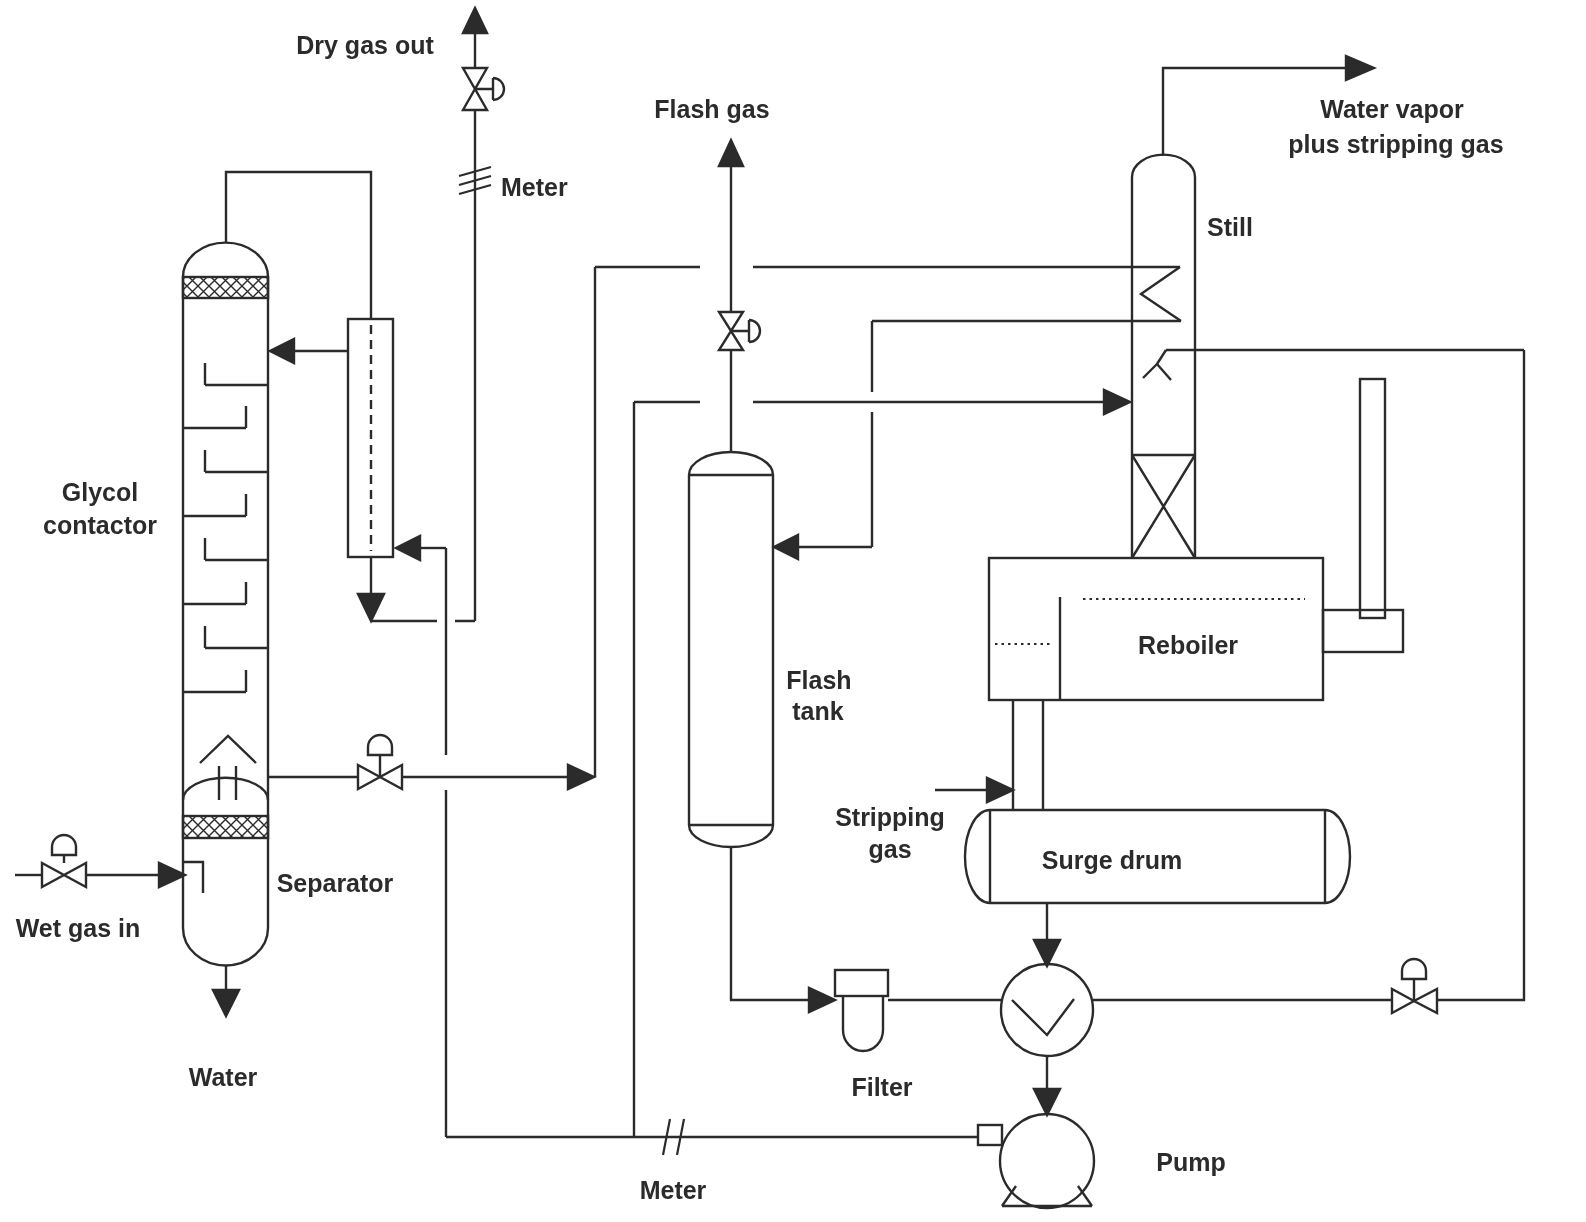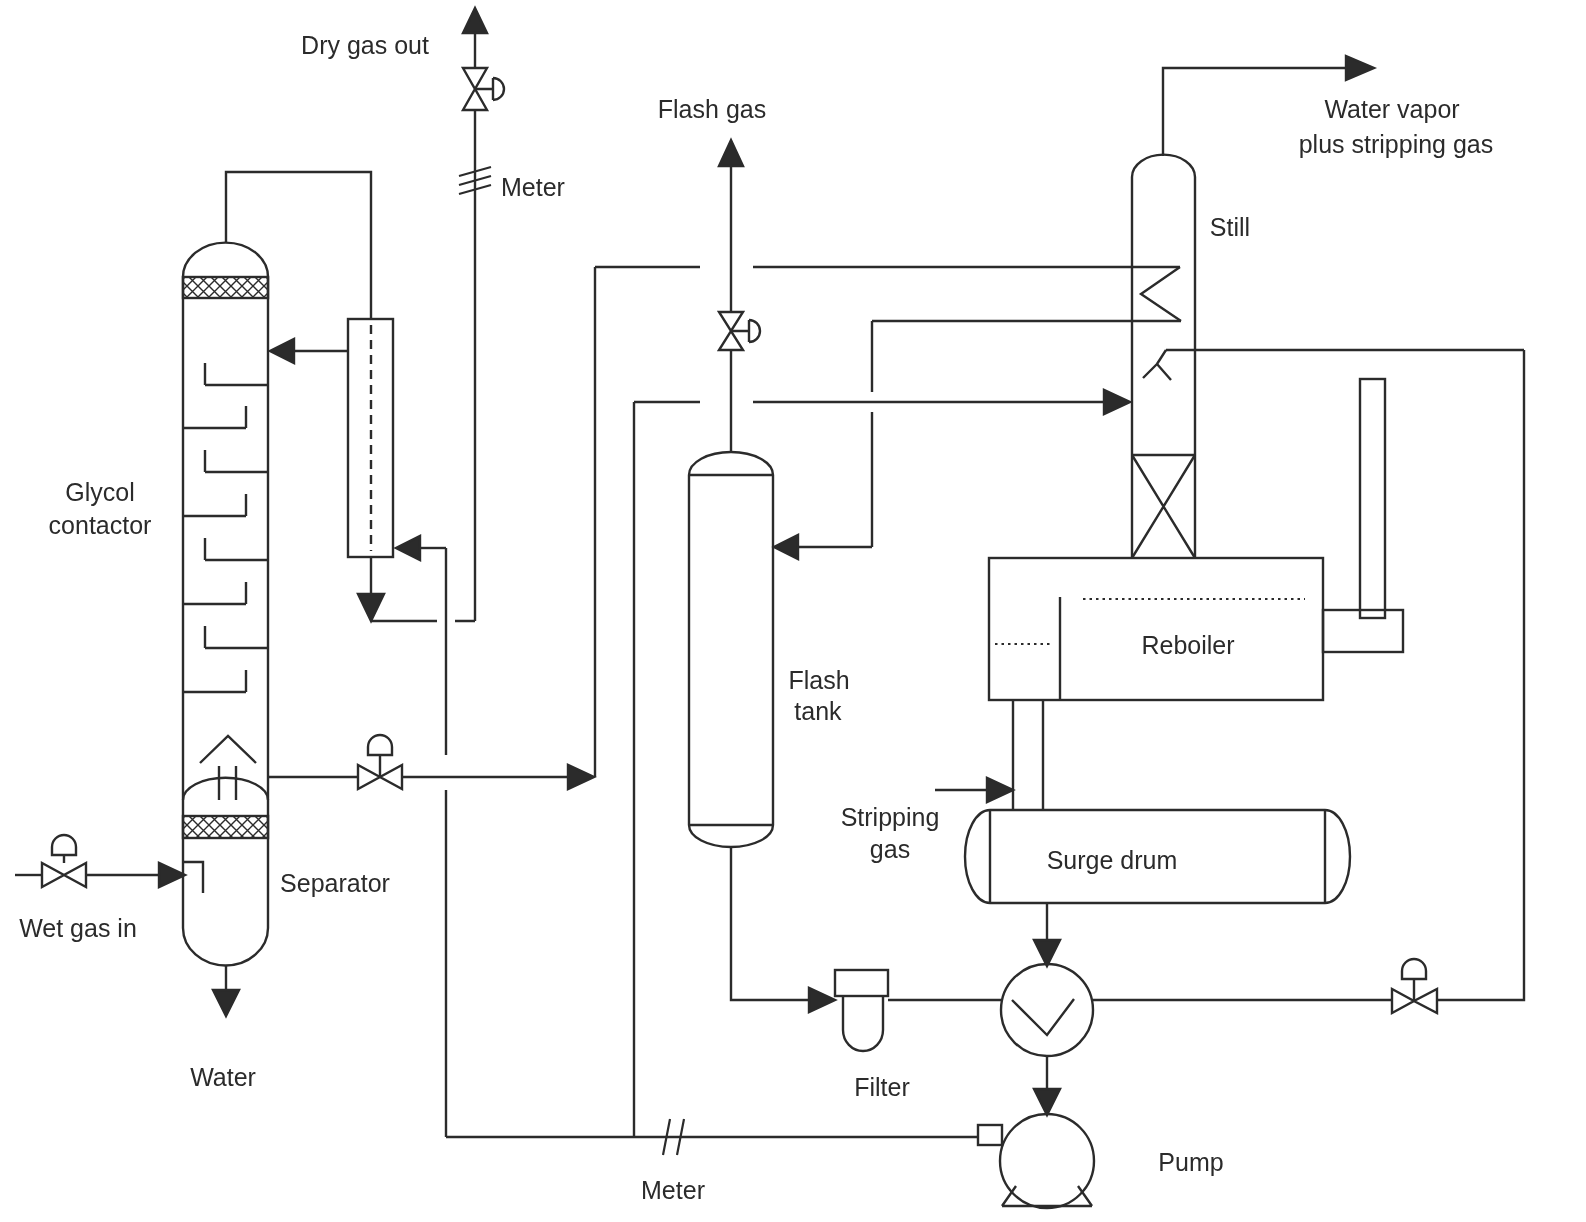--- a/index.html
+++ b/index.html
@@ -2,20 +2,21 @@
 <html><head>
 <meta charset="utf-8">
 <style>
   html,body{margin:0;padding:0;background:#ffffff;}
   .canvas{
     position:relative;
     width:1586px;height:1222px;
     background:#ffffff;
     font-family:"Liberation Sans", sans-serif;
     overflow:hidden;
+    font-weight:bold;
   }
   svg{display:block;}
   .lbl{
     font-family:"Liberation Sans", sans-serif;
     font-size:25px;
     fill:#2b2b2b;
   }
 </style>
 </head>
 <body>

